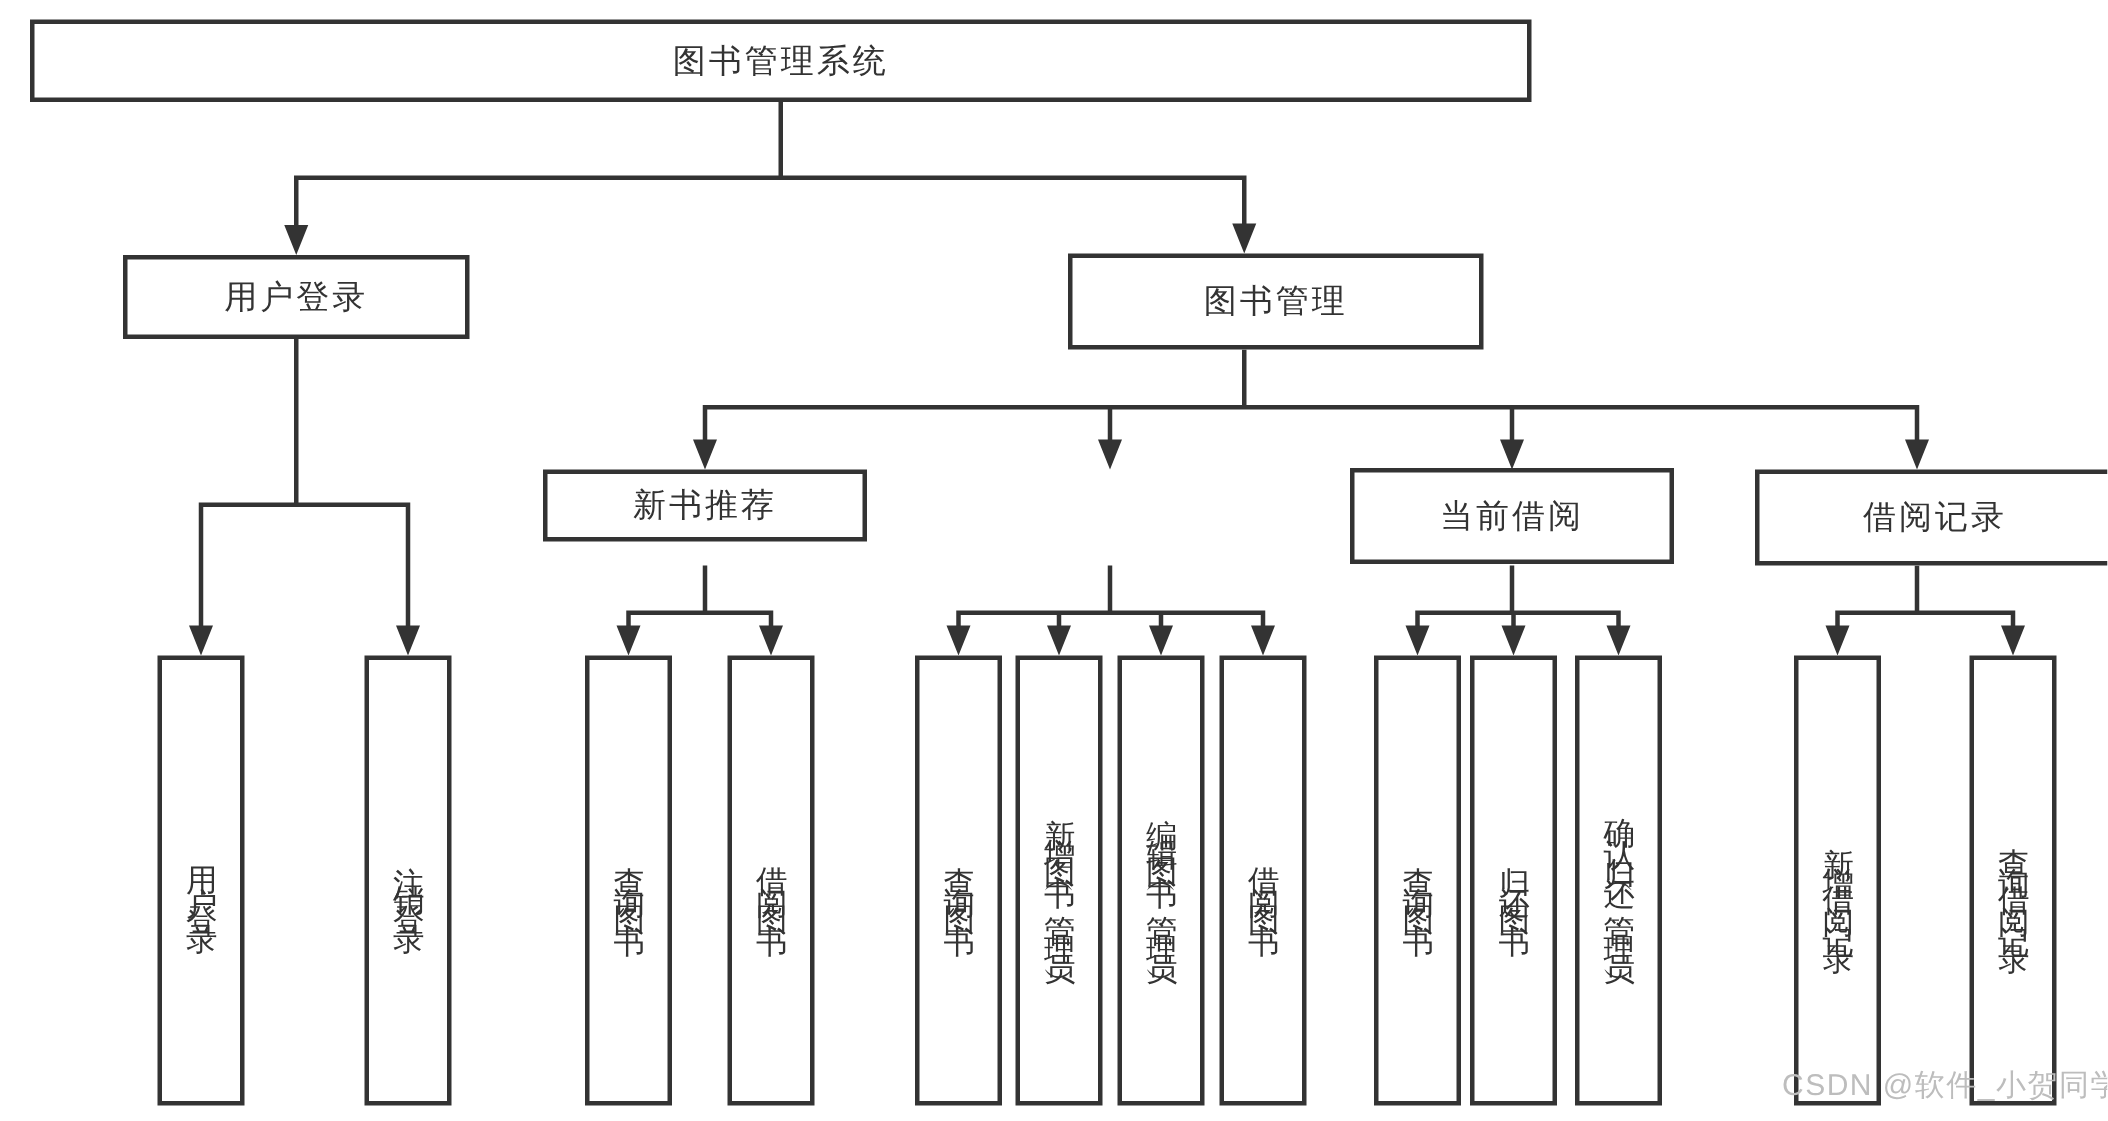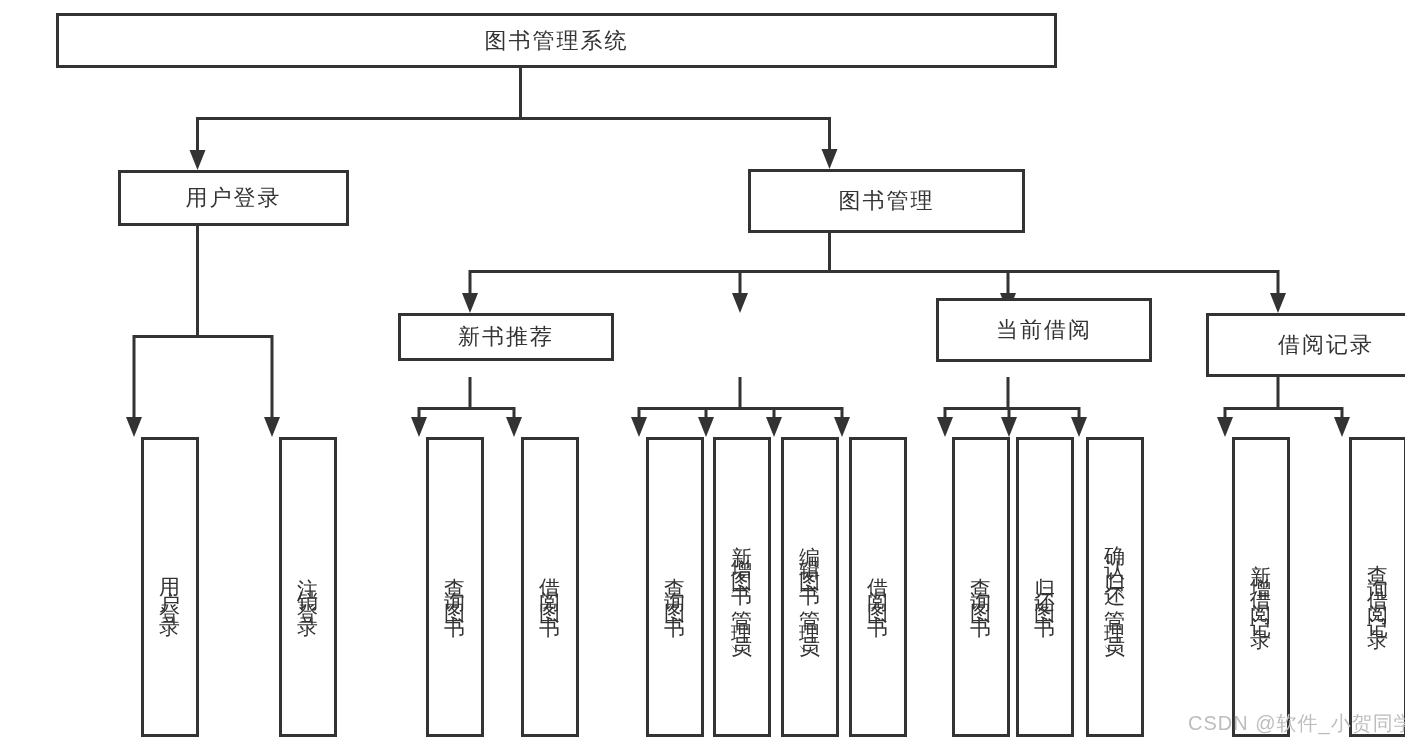--- a/index.html
+++ b/index.html
@@ -19,21 +19,20 @@
   }
   .box {
     position: absolute;
     box-sizing: border-box;
     border: 3px solid #333333;
     background: #ffffff;
     display: flex;
     align-items: center;
     justify-content: center;
     color: #333333;
-    margin-left: 36px;
   }
   .hbox {
     font-size: 22px;
     letter-spacing: 2px;
     white-space: nowrap;
   }
   .vbox {
     writing-mode: vertical-rl;
     text-orientation: mixed;
     font-size: 21px;
@@ -77,21 +76,21 @@
       <path d="M1225 437 L1217 417 L1233 417 Z M1342 437 L1334 417 L1350 417 Z"></path>
     </g>
   </svg>
 
   <div class="box hbox" style="left:20px; top:13px; width:1001px; height:55px;">图书管理系统</div>
 
   <div class="box hbox" style="left:82px; top:170px; width:231px; height:56px;">用户登录</div>
   <div class="box hbox" style="left:712px; top:169px; width:277px; height:64px;">图书管理</div>
 
   <div class="box hbox" style="left:362px; top:313px; width:216px; height:48px;">新书推荐</div>
-  <div class="box hbox" style="left:900px; top:298px; width:216px; height:64px;">当前借阅</div>
+  <div class="box hbox" style="left:900px; top:312px; width:216px; height:64px;">当前借阅</div>
   <div class="box hbox" style="left:1170px; top:313px; width:240px; height:64px;">借阅记录</div>
 
   <div class="box vbox" style="left:105px; top:437px; width:58px; height:300px;">用户登录</div>
   <div class="box vbox" style="left:243px; top:437px; width:58px; height:300px;">注销登录</div>
 
   <div class="box vbox" style="left:390px; top:437px; width:58px; height:300px;">查询图书</div>
   <div class="box vbox" style="left:485px; top:437px; width:58px; height:300px;">借阅图书</div>
 
   <div class="box vbox" style="left:610px; top:437px; width:58px; height:300px;">查询图书</div>
   <div class="box vbox" style="left:677px; top:437px; width:58px; height:300px;">新增图书（管理员）</div>

